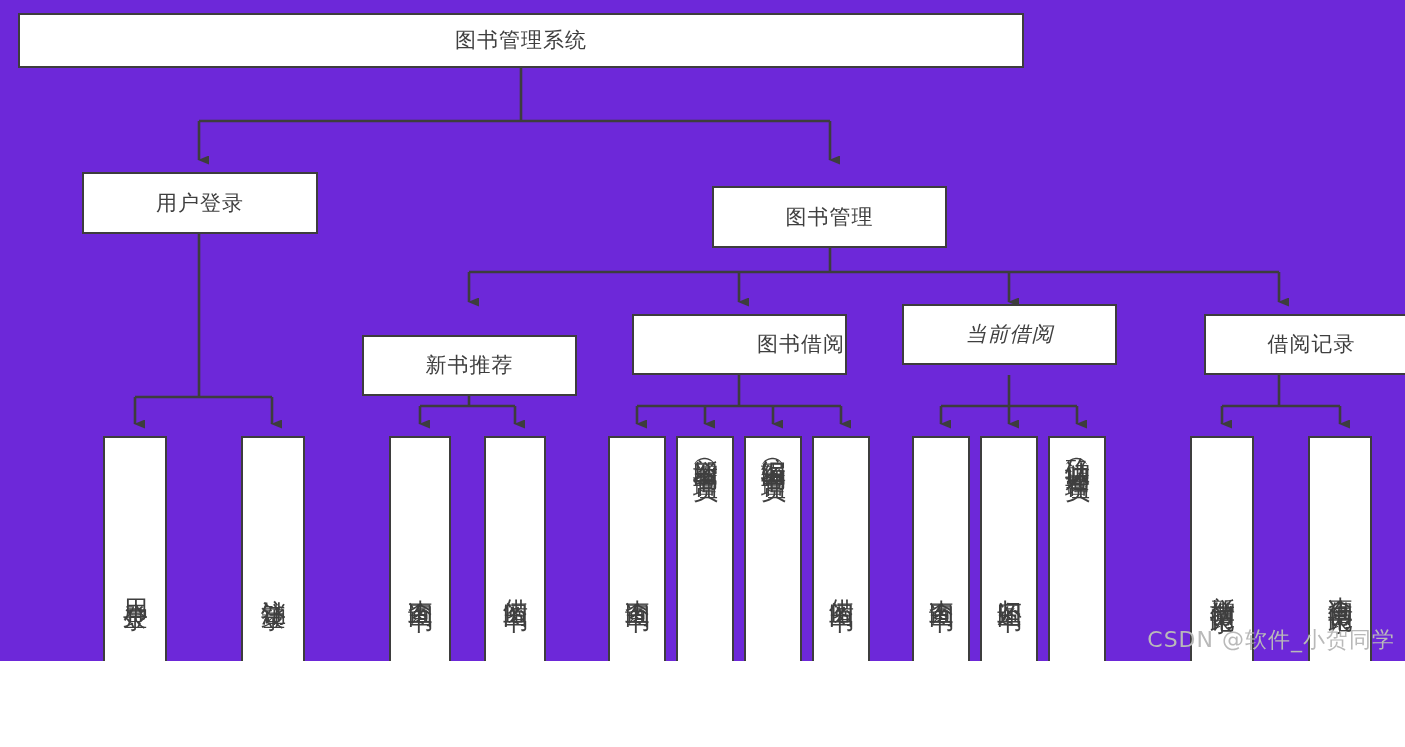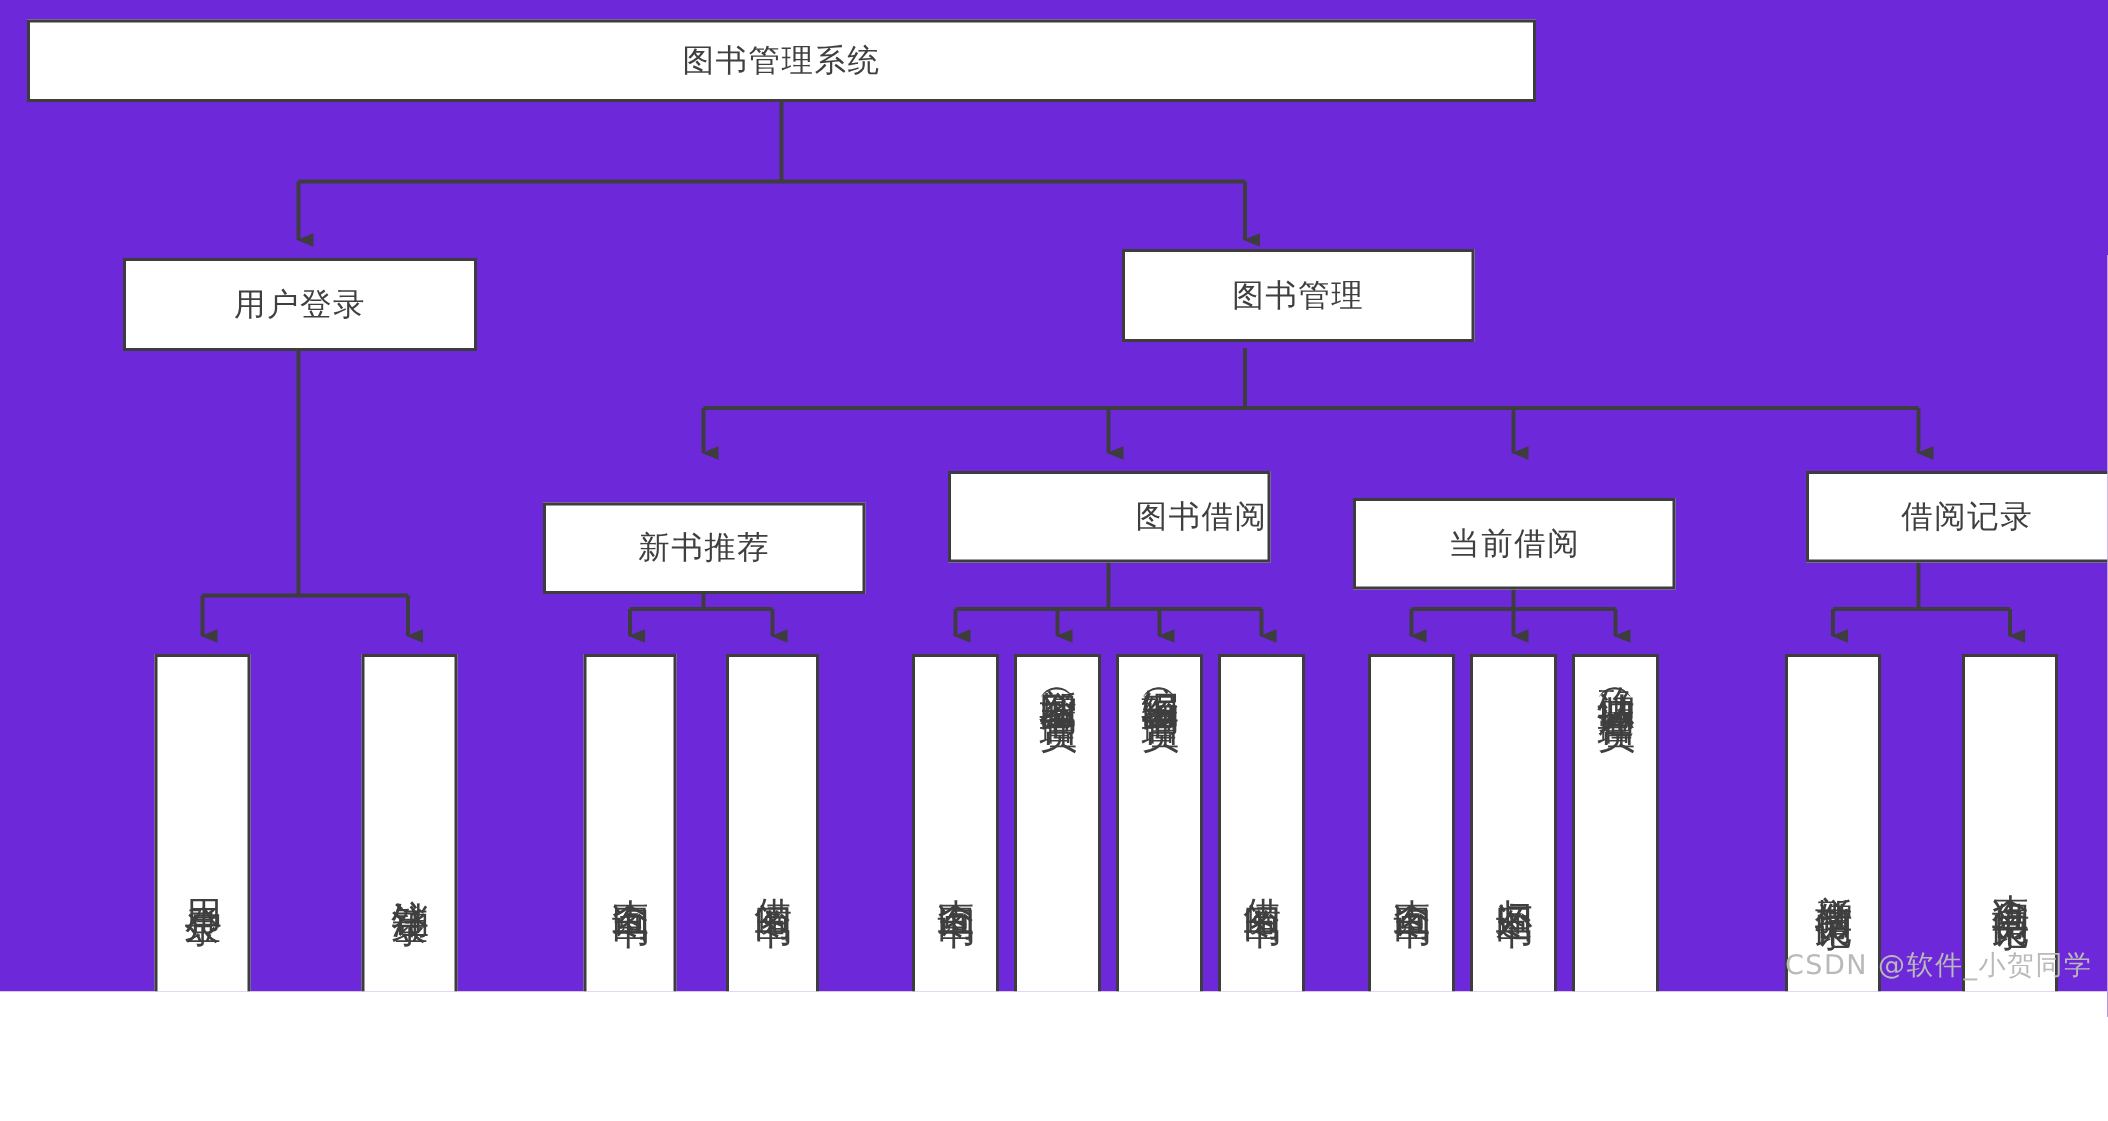--- a/index.html
+++ b/index.html
@@ -53,21 +53,21 @@
     letter-spacing:3px;
     white-space:normal;
     max-height:100%;
   }
   .node.v.mid{ align-items:center; }
   .node.v.top{ align-items:flex-start; }
   .watermark{
     position:absolute;
     right:10px;
     bottom:6px;
-    font-size:18px;
+    font-size:22px;
     color:#b9b9b9;
     letter-spacing:1px;
     z-index:5;
     white-space:nowrap;
   }
 </style>
 </head>
 <body>
 
 <div id="canvas">
@@ -124,33 +124,33 @@
   </svg>
 
   <div class="node h root" style="left:18px;top:13px;width:1006px;height:55px;">
     <span class="lbl">图书管理系统</span>
   </div>
 
   <div class="node h" style="left:82px;top:172px;width:236px;height:62px;">
     <span class="lbl">用户登录</span>
   </div>
 
-  <div class="node h" style="left:712px;top:166px;width:235px;height:62px;margin-left:36px;">
+  <div class="node h" style="left:712px;top:186px;width:235px;height:62px;">
     <span class="lbl">图书管理</span>
   </div>
 
   <div class="node h" style="left:362px;top:314px;width:215px;height:61px;margin-top:21px;">
     <span class="lbl">新书推荐</span>
   </div>
 
   <div class="node h" style="left:632px;top:314px;width:215px;height:61px;justify-content:flex-end;">
     <span class="lbl">图书借阅</span>
   </div>
 
-  <div class="node h" style="left:902px;top:332px;width:215px;height:61px;">
+  <div class="node h" style="left:902px;top:304px;width:215px;height:61px;font-style:italic;">
     <span class="lbl">当前借阅</span>
   </div>
 
   <div class="node h" style="left:1204px;top:314px;width:215px;height:61px;">
     <span class="lbl">借阅记录</span>
   </div>
 
   <div class="node v mid" style="left:103px;top:436px;width:64px;height:298px;">
     <span class="lbl">用户登录</span>
   </div>

